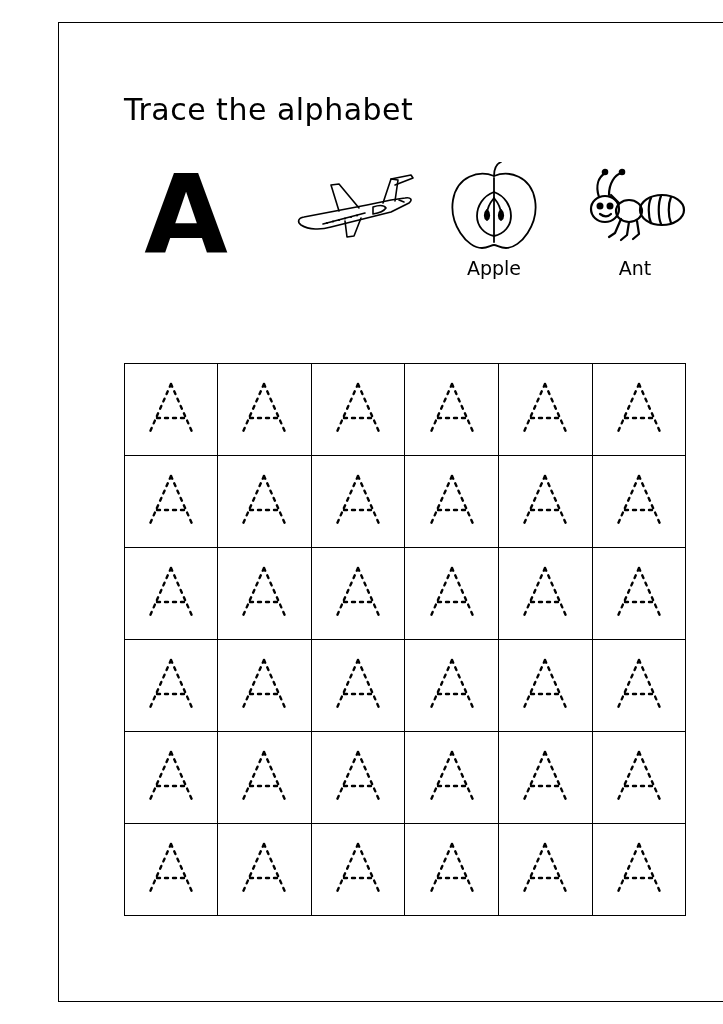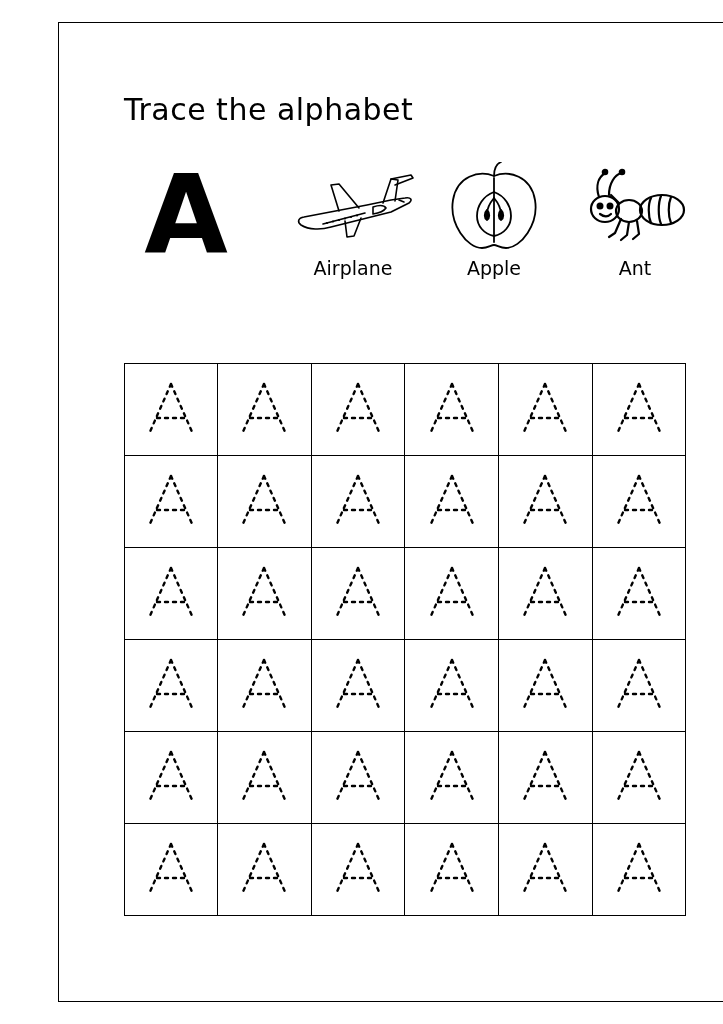--- a/index.html
+++ b/index.html
@@ -150,21 +150,20 @@
             <path d="M36 57 L78 46"></path>
             <circle cx="40" cy="56" r="1.1" fill="#000" stroke="none"></circle>
             <circle cx="46" cy="54.5" r="1.1" fill="#000" stroke="none"></circle>
             <circle cx="52" cy="53" r="1.1" fill="#000" stroke="none"></circle>
             <circle cx="58" cy="51.5" r="1.1" fill="#000" stroke="none"></circle>
             <circle cx="64" cy="50" r="1.1" fill="#000" stroke="none"></circle>
             <circle cx="70" cy="48.5" r="1.1" fill="#000" stroke="none"></circle>
           </g>
         </svg>
       </div>
-      <div class="caption">Airplane</div>
     </div>
 
     <div class="example">
       <div class="art">
         <svg width="110" height="92" viewBox="0 0 110 92">
           <g fill="none" stroke="#000" stroke-width="1.8" stroke-linejoin="round" stroke-linecap="round">
 
             <path d="M55 14 C40 8 18 14 14 38 C10 62 28 86 43 86 C49 86 52 83 55 83 C58 83 61 86 67 86 C82 86 100 62 96 38 C92 14 70 8 55 14 Z"></path>
 
             <path d="M55 14 C55 6 57 2 62 0"></path>

